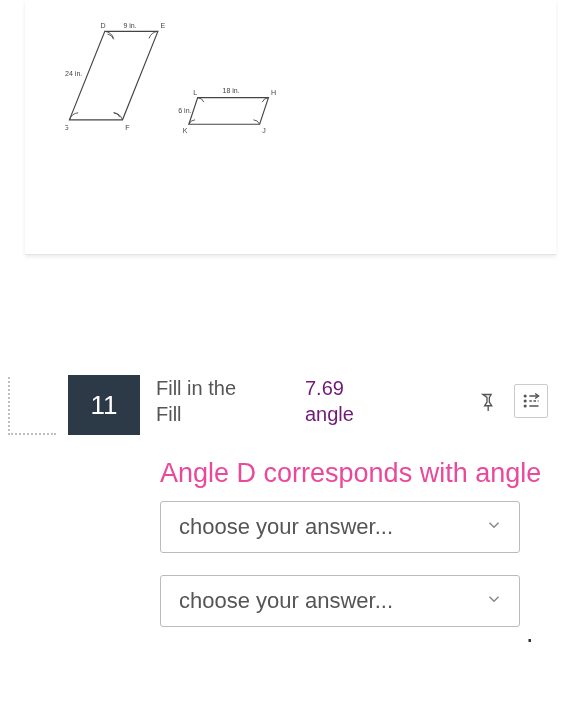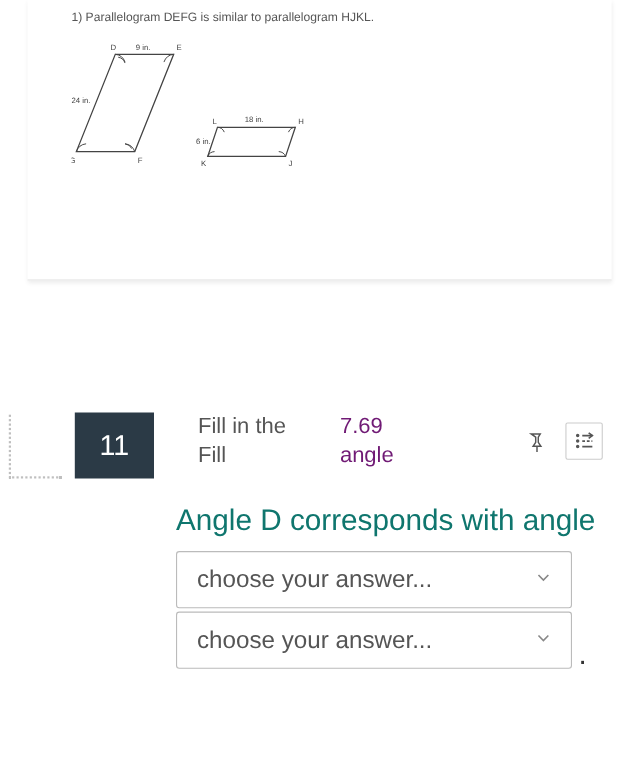--- a/index.html
+++ b/index.html
@@ -56,22 +56,22 @@
     height: 60px;
     display: flex;
     align-items: center;
     justify-content: center;
     flex: 0 0 auto;
   }
   .qmeta {
     display: flex;
     align-items: center;
     flex: 1;
-    gap: 24px;
-    padding-left: 40px;
+    gap: 44px;
+    padding-left: 16px;
   }
   .qtype {
     font-size: 20px;
     color: #555;
     line-height: 1.3;
     width: 105px;
   }
   .qpoints {
     font-size: 20px;
     color: #701a75;
@@ -95,54 +95,53 @@
     border-radius:2px;
   }
 
   .question-body {
     margin-left: 160px;
     margin-right: 24px;
     margin-top: 20px;
   }
   .prompt {
     font-size: 27px;
-    color: #0f766e;
+    color: #ec4899;
     line-height: 1.35;
     margin: 0 0 10px 0;
   }
   .answer-select {
     width: 360px;
     height: 52px;
     border: 1px solid #bbb;
     border-radius: 3px;
     background: #fff;
     display: flex;
     align-items: center;
     justify-content: space-between;
     padding: 0 16px 0 18px;
     font-size: 22px;
     color: #555;
     cursor: pointer;
-    margin-bottom: 3px;
+    margin-bottom: 22px;
   }
   .chev { color:#888; }
   .trailing-dot {
     display:inline-block;
     font-size:27px;
     color:#333;
     margin-left:6px;
     vertical-align: bottom;
   }
   .select-row { display:flex; align-items:flex-end; }
 </style>
 </head>
 <body>
 
 <div class="image-panel">
-  <p class="problem-title">1) Parallelogram DEFG is similar to parallelogram HJKL.</p>
   <div class="figure-wrap">
     <svg viewBox="0 0 260 150" width="230" height="140">
 
       <polygon points="45,20 105,20 65,120 5,120" fill="none" stroke="#444" stroke-width="1.3"></polygon>
       <path d="M45,20 A12,12 0 0 1 55,28" fill="none" stroke="#444" stroke-width="1"></path>
       <path d="M105,20 A12,12 0 0 0 95,28" fill="none" stroke="#444" stroke-width="1"></path>
       <path d="M5,120 A12,12 0 0 1 15,112" fill="none" stroke="#444" stroke-width="1"></path>
       <path d="M65,120 A12,12 0 0 0 55,112" fill="none" stroke="#444" stroke-width="1"></path>
       <path d="M48,23 A9,9 0 0 1 55,29" fill="none" stroke="#444" stroke-width="1"></path>
       <path d="M62,117 A9,9 0 0 0 55,112" fill="none" stroke="#444" stroke-width="1"></path>

